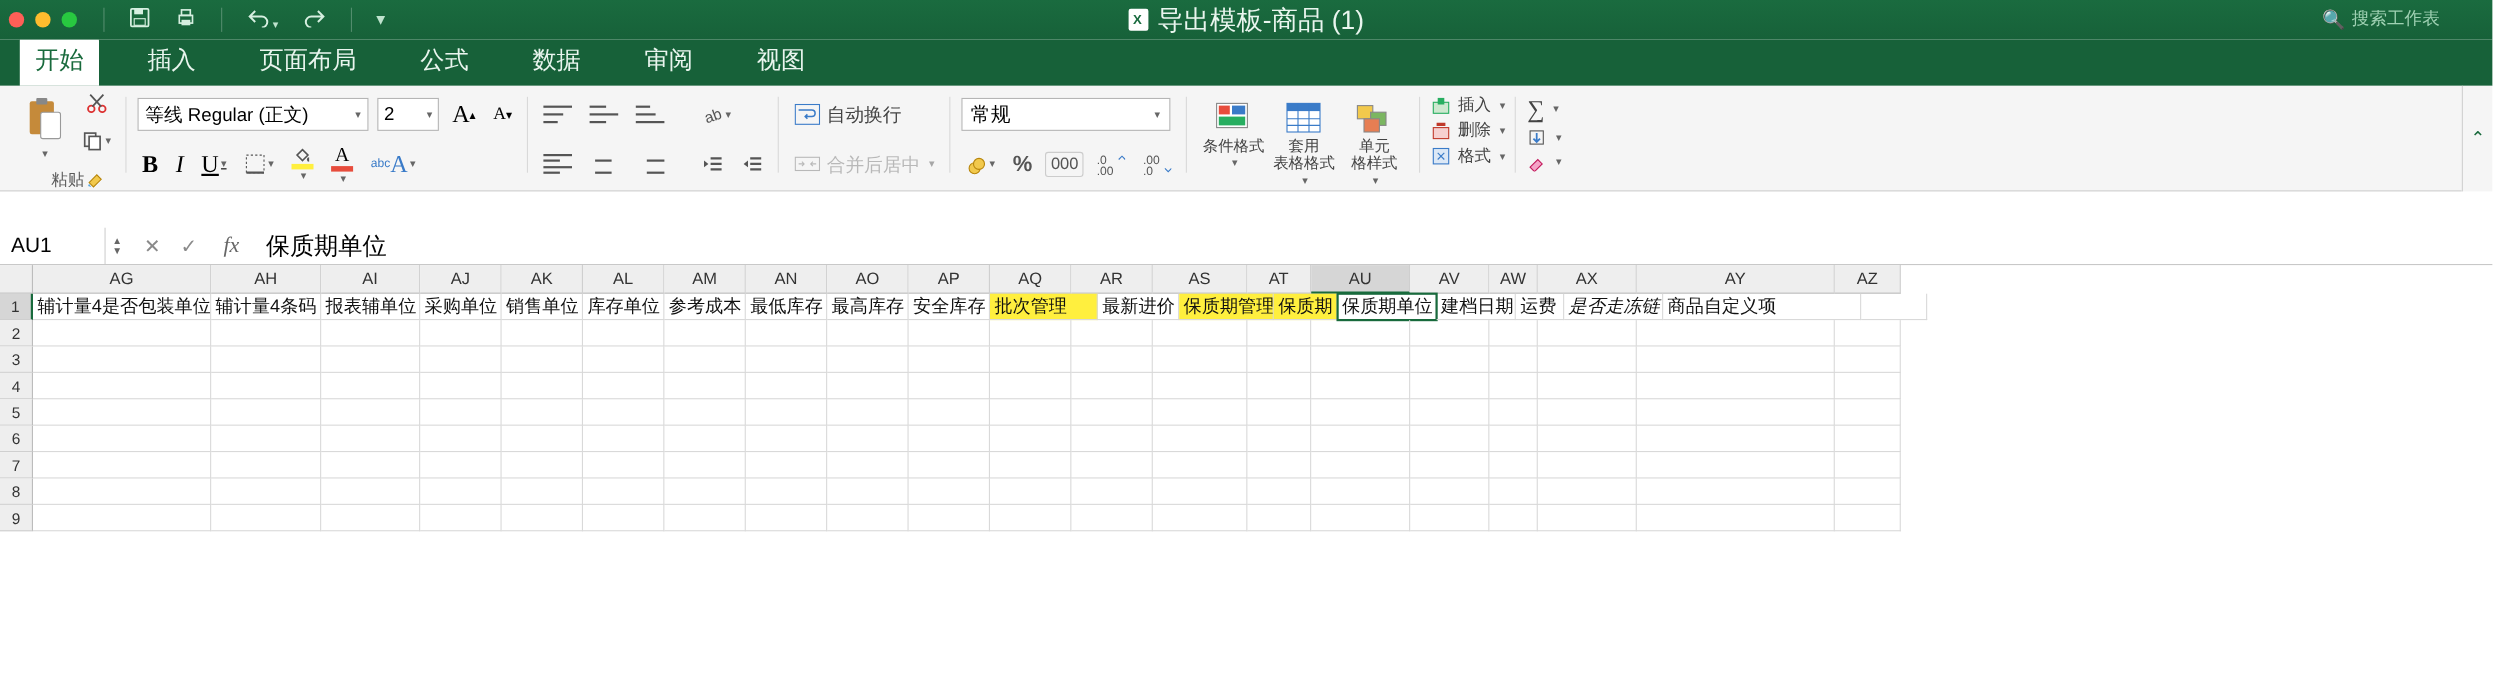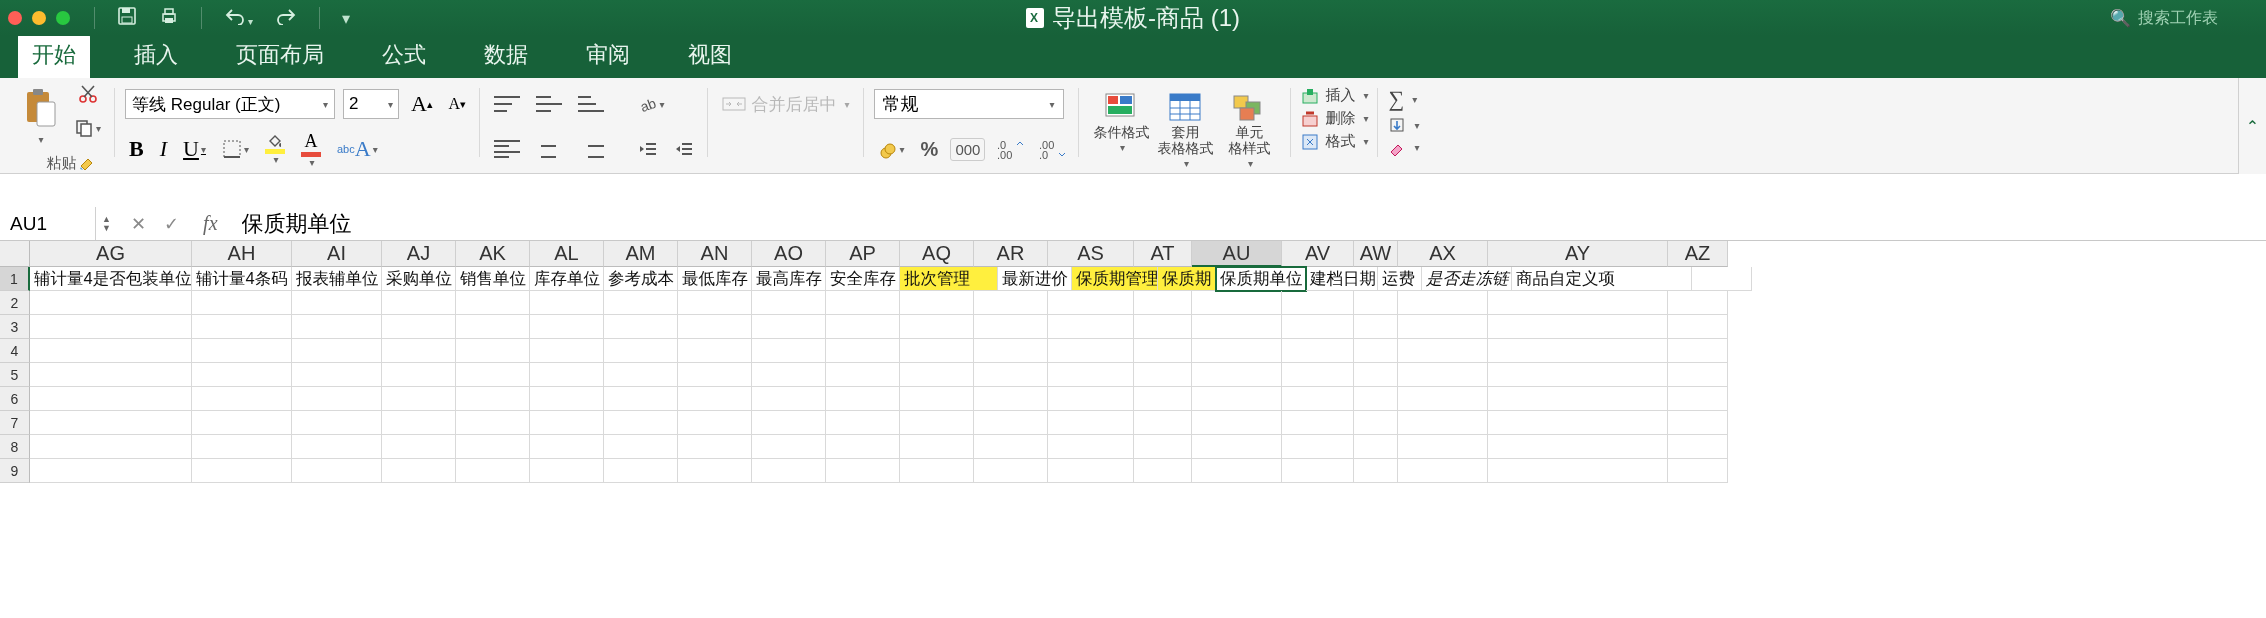--- a/index.html
+++ b/index.html
@@ -60,21 +60,21 @@
 .namebox { width: 96px; height: 100%; display:flex; align-items:center; padding-left:10px; font-size:19px; border-right:1px solid #d0d0d0; }
 .stepper { display:flex; flex-direction:column; padding:0 6px; }
 .stepper span { font-size:9px; color:#666; cursor:pointer; line-height:1;}
 .fx-controls { display:flex; align-items:center; gap:18px; padding:0 14px; color:#8a8a8a; }
 .fx-label { font-style: italic; font-family: "Times New Roman", serif; font-size: 20px; color:#666; margin-left:6px;}
 .fx-input { flex:1; font-size:22px; padding-left:10px; border:none; outline:none; }
 
 .grid-wrap { display:flex; height: calc(618px - 36px - 42px - 96px - 34px); }
 .corner { width: 30px; height: 26px; background:#eee; border-right:1px solid #bcbcbc; border-bottom:1px solid #bcbcbc; }
 .colheads { display:flex; height:26px; }
-.ch { background:#eee; border-right:1px solid #cfcfcf; border-bottom:1px solid #bcbcbc; display:flex; align-items:center; justify-content:center; font-size:20px; color:#333; }
+.ch { background:#eee; border-right:1px solid #cfcfcf; border-bottom:1px solid #bcbcbc; display:flex; align-items:center; justify-content:center; font-size:15px; color:#333; }
 .ch.sel { background:#d6d6d6; border-bottom:2px solid #186a3c; }
 .rowheads { display:flex; flex-direction:column; }
 .rh { width:30px; height:24px; background:#eee; border-right:1px solid #bcbcbc; border-bottom:1px solid #cfcfcf; display:flex; align-items:center; justify-content:center; font-size:14px; color:#333;}
 .rh.sel { background:#d6d6d6; border-right:2px solid #186a3c; }
 .gridbody { position:relative; }
 .grow { display:flex; height:24px; }
 .gc { border-right:1px solid #d9d9d9; border-bottom:1px solid #d9d9d9; display:flex; align-items:center; padding:0 4px; font-size:16.5px; color:#111; white-space:nowrap; overflow:hidden; }
 .gc.hl { background:#ffef3e; }
 .gc.selcell { outline:2px solid #186a3c; outline-offset:-1px; background:#fff; }
 
@@ -294,20 +294,29 @@
               <path d="M2 9 L6 6 L6 12 Z" fill="#555"></path>
               <line x1="8" y1="4" x2="18" y2="4" stroke="#555" stroke-width="2"></line>
               <line x1="8" y1="9" x2="18" y2="9" stroke="#555" stroke-width="2"></line>
               <line x1="8" y1="14" x2="18" y2="14" stroke="#555" stroke-width="2"></line>
             </svg>
           </span>
     </div>
   </div>
 
   <div class="group">
+    <div class="group-row">
+      <span class="btn-ic" style="gap:6px">
+            <svg width="24" height="20">
+              <rect x="1" y="1" width="22" height="18" fill="none" stroke="#3a7bc8"></rect>
+              <path d="M4 6 H16 a3 3 0 0 1 0 6 H10 M12 10 L10 12 L12 14" fill="none" stroke="#3a7bc8" stroke-width="1.4"></path>
+            </svg>
+            <span style="font-size:17px;color:#444">自动换行</span>
+          </span>
+    </div>
     <div class="group-row" style="opacity:0.55">
       <span class="btn-ic" style="gap:6px">
             <svg width="24" height="20">
               <rect x="1" y="4" width="22" height="12" fill="none" stroke="#888"></rect>
               <path d="M4 10 H9 M7 8 L9 10 L7 12 M20 10 H15 M17 8 L15 10 L17 12" stroke="#888" fill="none"></path>
             </svg>
             <span style="font-size:17px;color:#888">合并后居中</span>
             <span class="caret">▾</span>
           </span>
     </div>

